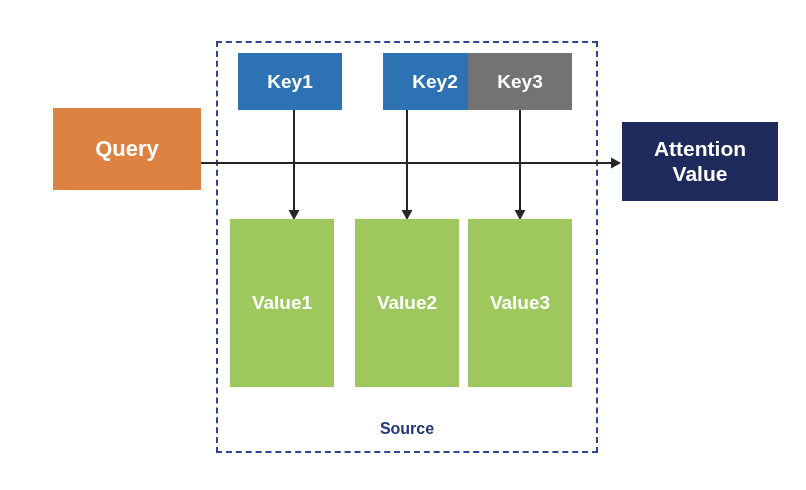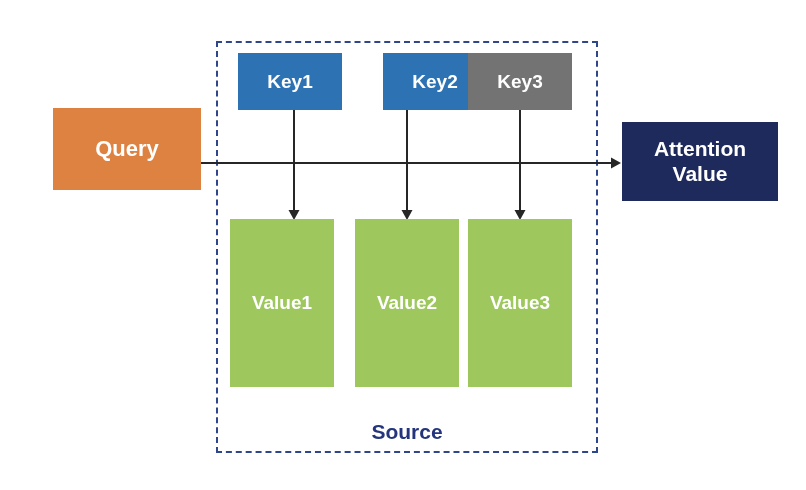--- a/index.html
+++ b/index.html
@@ -82,21 +82,21 @@
     line-height: 1.15;
   }
   .source-label {
     position: absolute;
     left: 216px;
     top: 420px;
     width: 382px;
     text-align: center;
     color: #24357D;
     font-weight: bold;
-    font-size: 21px;
+    font-size: 16px;
   }
 </style>
 </head>
 <body>
 
 <div class="canvas">
 
   <div class="dashed-box"></div>
 
   <svg class="arrow-layer" width="806" height="490" viewBox="0 0 806 490" xmlns="http://www.w3.org/2000/svg">

